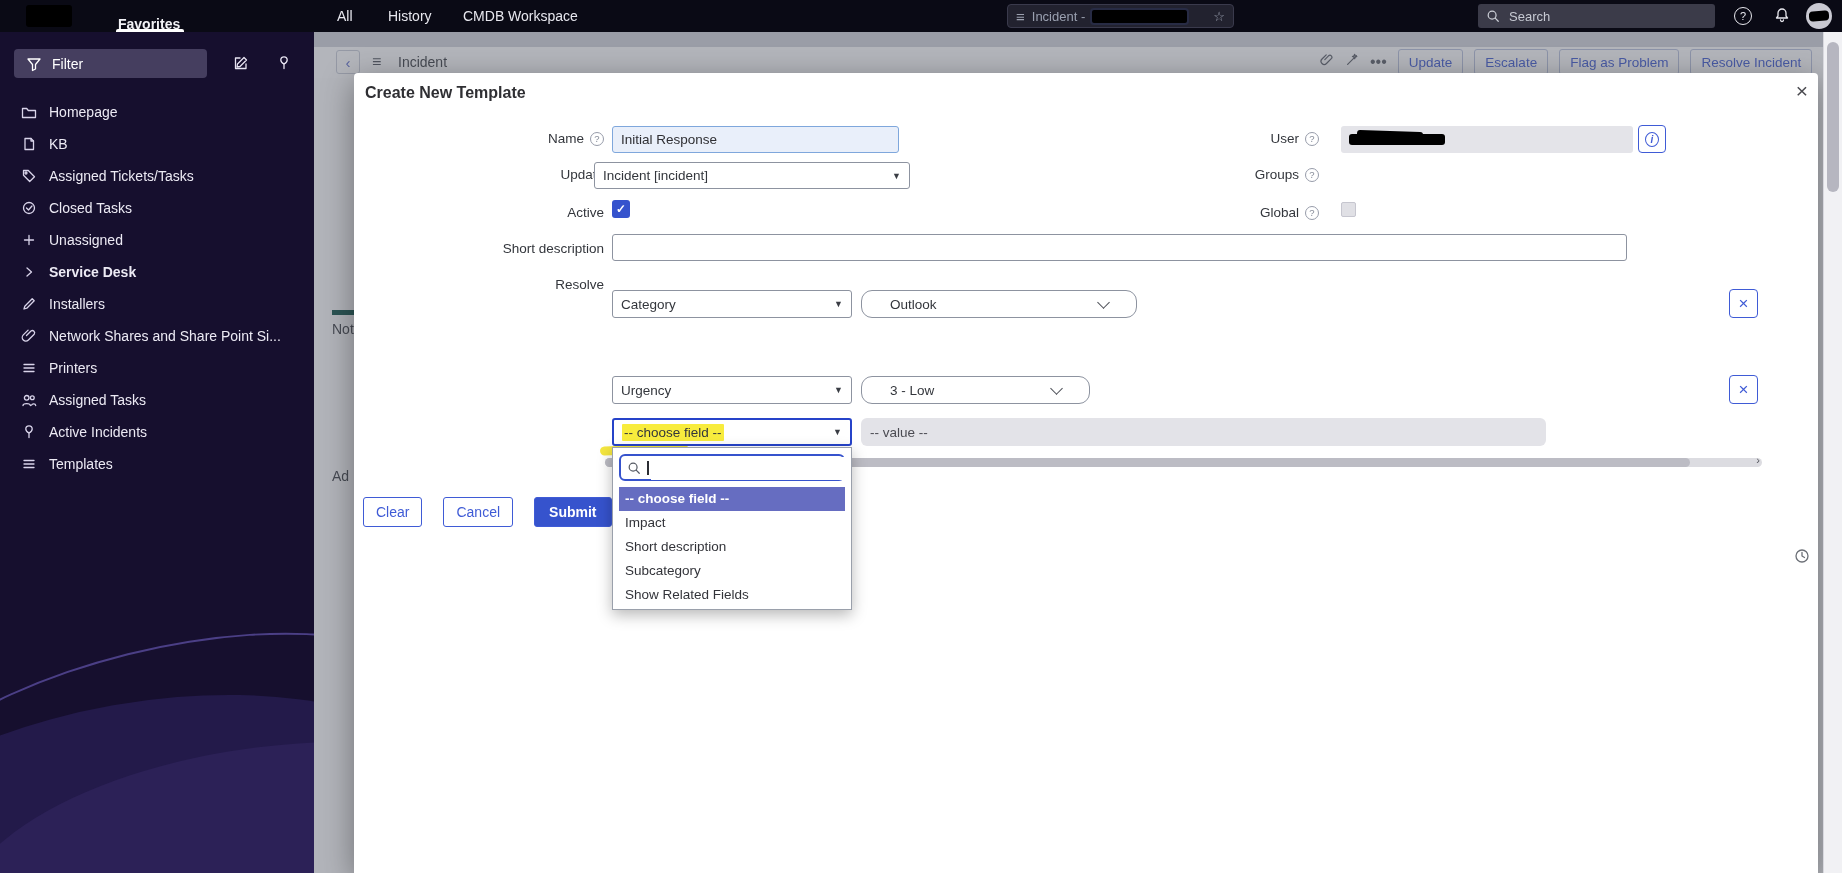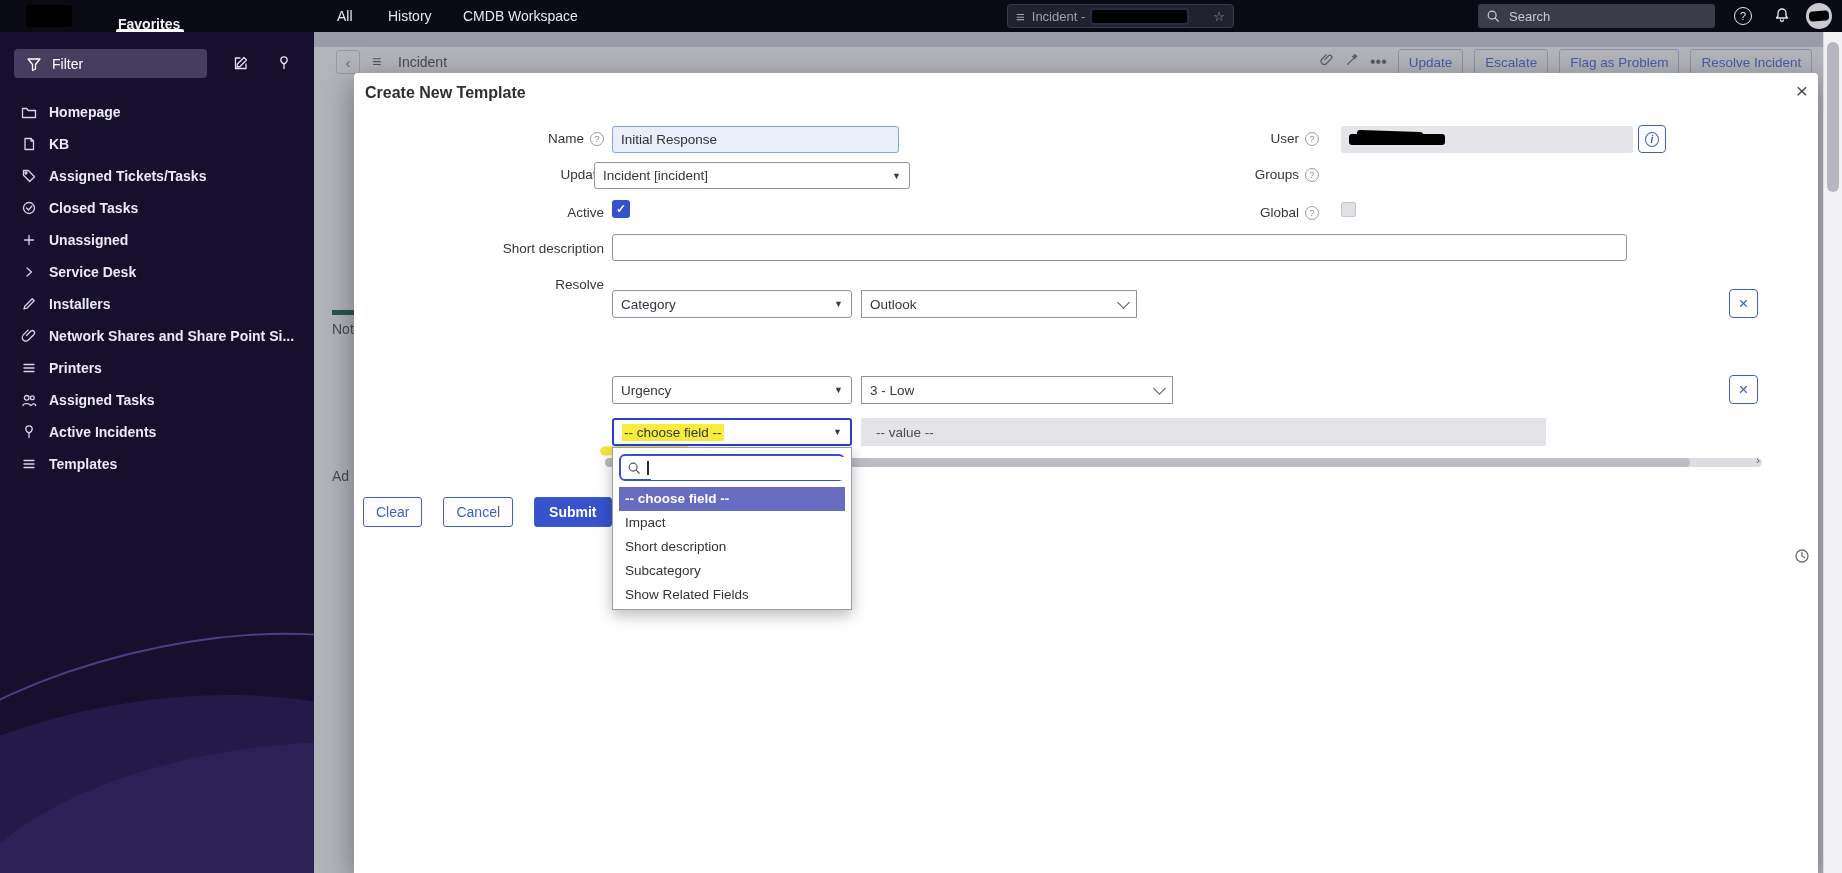--- a/index.html
+++ b/index.html
@@ -33,21 +33,21 @@
   .tn-bell{position:absolute;left:1774px;top:7px;color:#e8e8ee}
   .tn-avatar{position:absolute;left:1806px;top:3px;width:26px;height:26px;border-radius:50%;background:#c9c9d2;overflow:hidden}
   .tn-avatar .scribble{position:absolute;left:3px;top:8px;width:20px;height:10px;background:#000;border-radius:4px;transform:rotate(-4deg)}
 
   
   .sidebar{position:absolute;left:0;top:32px;width:314px;bottom:0;background:#160f2e;z-index:90;overflow:hidden;color:#ece9f6}
   .filter-pill{position:absolute;left:14px;top:17px;width:193px;height:29px;background:#453e5f;border:none;border-radius:4px;
     display:flex;align-items:center;gap:10px;padding:0 12px;color:#ffffff;font-size:14px;font-family:"Liberation Sans",sans-serif;cursor:pointer}
   .sb-ic{position:absolute;top:23px;color:#e8e5f2;cursor:pointer}
   .sb-list{list-style:none;margin:0;padding:0;position:absolute;left:0;top:64px;width:100%}
-  .sb-list li{height:32px;display:flex;align-items:center;gap:12px;padding-left:21px;font-size:14px;font-weight:700;color:#eceaf4;cursor:pointer;white-space:nowrap}
+  .sb-list li{height:32px;display:flex;align-items:center;gap:12px;padding-left:21px;font-size:14px;font-weight:400;color:#eceaf4;cursor:pointer;white-space:nowrap}
   .sb-list li .ic{width:16px;height:16px;color:#d9d4ea;flex:0 0 16px;display:flex;align-items:center;justify-content:center}
   .wave-line{position:absolute;bottom:-60px;left:-160px;width:640px;height:280px;border:2px solid #4b3f86;border-radius:50%;transform:rotate(-14deg);background:transparent}
   .wave-a{position:absolute;bottom:-140px;left:-190px;width:660px;height:310px;background:#231a4a;border-radius:50%;transform:rotate(-10deg)}
   .wave-b{position:absolute;bottom:-210px;left:-50px;width:720px;height:340px;background:#2c2157;border-radius:50%;transform:rotate(-4deg)}
 
   
   .content{position:absolute;left:314px;top:32px;right:0;bottom:0;background:#e9ebef;z-index:10}
   .c-band{position:absolute;left:0;top:0;right:0;height:15px;background:#d2d4da}
   .c-header{position:absolute;left:0;top:15px;right:0;height:31px;background:#ffffff;border-bottom:1px solid #d3d5da;display:flex;align-items:center}
   .c-back{position:absolute;left:22px;top:3px;width:24px;height:24px;border:1px solid #c8cdd8;border-radius:3px;background:#fff;
@@ -81,33 +81,33 @@
   .redact{position:absolute;background:#000;border-radius:3px}
   .r1{left:8px;top:8px;width:96px;height:11px}
   .r2{left:16px;top:5px;width:66px;height:8px;transform:rotate(2deg)}
   .info-btn{position:absolute;width:28px;height:28px;border:1px solid #3f5bd6;border-radius:4px;background:#fff;
     display:flex;align-items:center;justify-content:center;cursor:pointer}
   .info-i{width:15px;height:15px;border:1.4px solid #3f5bd6;border-radius:50%;color:#3f5bd6;font-size:10px;font-weight:700;
     display:flex;align-items:center;justify-content:center;box-sizing:border-box;font-style:italic}
   .sel{position:absolute;height:27px;border:1px solid #8d93a0;border-radius:3px;background:#fff;box-sizing:border-box;
     display:flex;align-items:center;justify-content:space-between;padding:0 8px;cursor:pointer}
   .tri{font-size:9px;color:#3a3d44;margin-left:8px}
-  .nsel{position:absolute;height:28px;border:1px solid #8d93a0;border-radius:0;background:#fff;box-sizing:border-box;
-    display:flex;align-items:center;justify-content:space-between;padding:0 8px;cursor:pointer}
+  .nsel{position:absolute;height:28px;border:1px solid #8d93a0;border-radius:11px;background:#fff;box-sizing:border-box;
+    display:flex;align-items:center;justify-content:space-between;padding:0 28px;cursor:pointer}
   .chev{width:8px;height:8px;border-right:1.8px solid #4a4d55;border-bottom:1.8px solid #4a4d55;transform:rotate(45deg);margin-top:-4px}
   .cb{position:absolute;box-sizing:border-box;cursor:pointer}
   .cb.on{width:18px;height:18px;background:#3653cd;border-radius:3px;display:flex;align-items:center;justify-content:center}
   .cb.on .tick{color:#fff;font-size:12px;font-weight:700;line-height:1}
   .cb.off{width:15px;height:15px;background:#e0e0e5;border:1px solid #c6c6cf;border-radius:2px}
   .xbtn{position:absolute;width:29px;height:29px;border:1px solid #3f5bd6;border-radius:4px;background:#fff;color:#3f5bd6;
     font-size:17px;cursor:pointer;display:flex;align-items:center;justify-content:center;font-family:"Liberation Sans",sans-serif;box-sizing:border-box}
   .focus-sel{border:2px solid #2643c9}
   .hl{background:#f8ec3d;padding:1px 2px;border-radius:1px}
   .smear{position:absolute;left:246px;top:372px;width:88px;height:9px;background:#f3e535;border-radius:5px;transform:rotate(-2deg);z-index:1;opacity:.95}
-  .dis-fld{position:absolute;height:28px;background:#e3e3e8;border-radius:0;box-sizing:border-box;display:flex;align-items:center;padding:0 15px;color:#4b4b52}
+  .dis-fld{position:absolute;height:28px;background:#e3e3e8;border-radius:6px;box-sizing:border-box;display:flex;align-items:center;padding:0 9px;color:#4b4b52}
   .hscroll{position:absolute;left:251px;top:385px;width:1157px;height:9px;background:#dcdce1;border-radius:5px;z-index:2}
   .hthumb{position:absolute;left:0;top:0;height:9px;width:1085px;background:#bcbcc4;border-radius:5px}
   .harrow{position:absolute;right:2px;top:-4px;font-size:11px;color:#55565e}
   .dd-panel{position:absolute;left:258px;top:374px;width:240px;background:#fff;border:1px solid #9aa0ab;
     box-shadow:0 5px 14px rgba(0,0,0,.28);z-index:10;box-sizing:border-box;padding:6px 6px 2px}
   .dd-search{position:relative;height:27px;border:2px solid #3653cd;border-radius:6px;box-sizing:border-box;margin-bottom:6px;background:#fff}
   .dd-search svg{position:absolute;left:6px;top:5px;color:#555a63}
   .dd-caret-bar{position:absolute;left:26px;top:5px;width:1.5px;height:14px;background:#2b2d33}
   .dd-search input{position:absolute;left:30px;top:1px;width:190px;height:21px;border:none;outline:none;font-size:13px;font-family:"Liberation Sans",sans-serif}
   .dd-opt{height:24px;line-height:24px;padding-left:6px;font-size:13.5px;color:#33343a;cursor:pointer;white-space:nowrap;overflow:hidden}
@@ -391,21 +391,21 @@
   <div class="nsel" style="left:507px;top:217px;width:276px">
     <span>Outlook</span>
     <span class="chev"></span>
   </div>
   <button class="xbtn" style="left:1375px;top:216px">×</button>
 
   <div class="sel" style="left:258px;top:303px;width:240px;height:28px">
     <span>Urgency</span>
     <span class="tri">▼</span>
   </div>
-  <div class="nsel" style="left:507px;top:303px;width:312px">
+  <div class="nsel" style="left:507px;top:303px;width:229px">
     <span>3 - Low</span>
     <span class="chev"></span>
   </div>
   <button class="xbtn" style="left:1375px;top:302px">×</button>
 
   <div class="smear"></div>
   <div class="sel focus-sel" style="left:258px;top:345px;width:240px;height:28px;z-index:3">
     <span class="hl">-- choose field --</span>
     <span class="tri">▼</span>
   </div>

